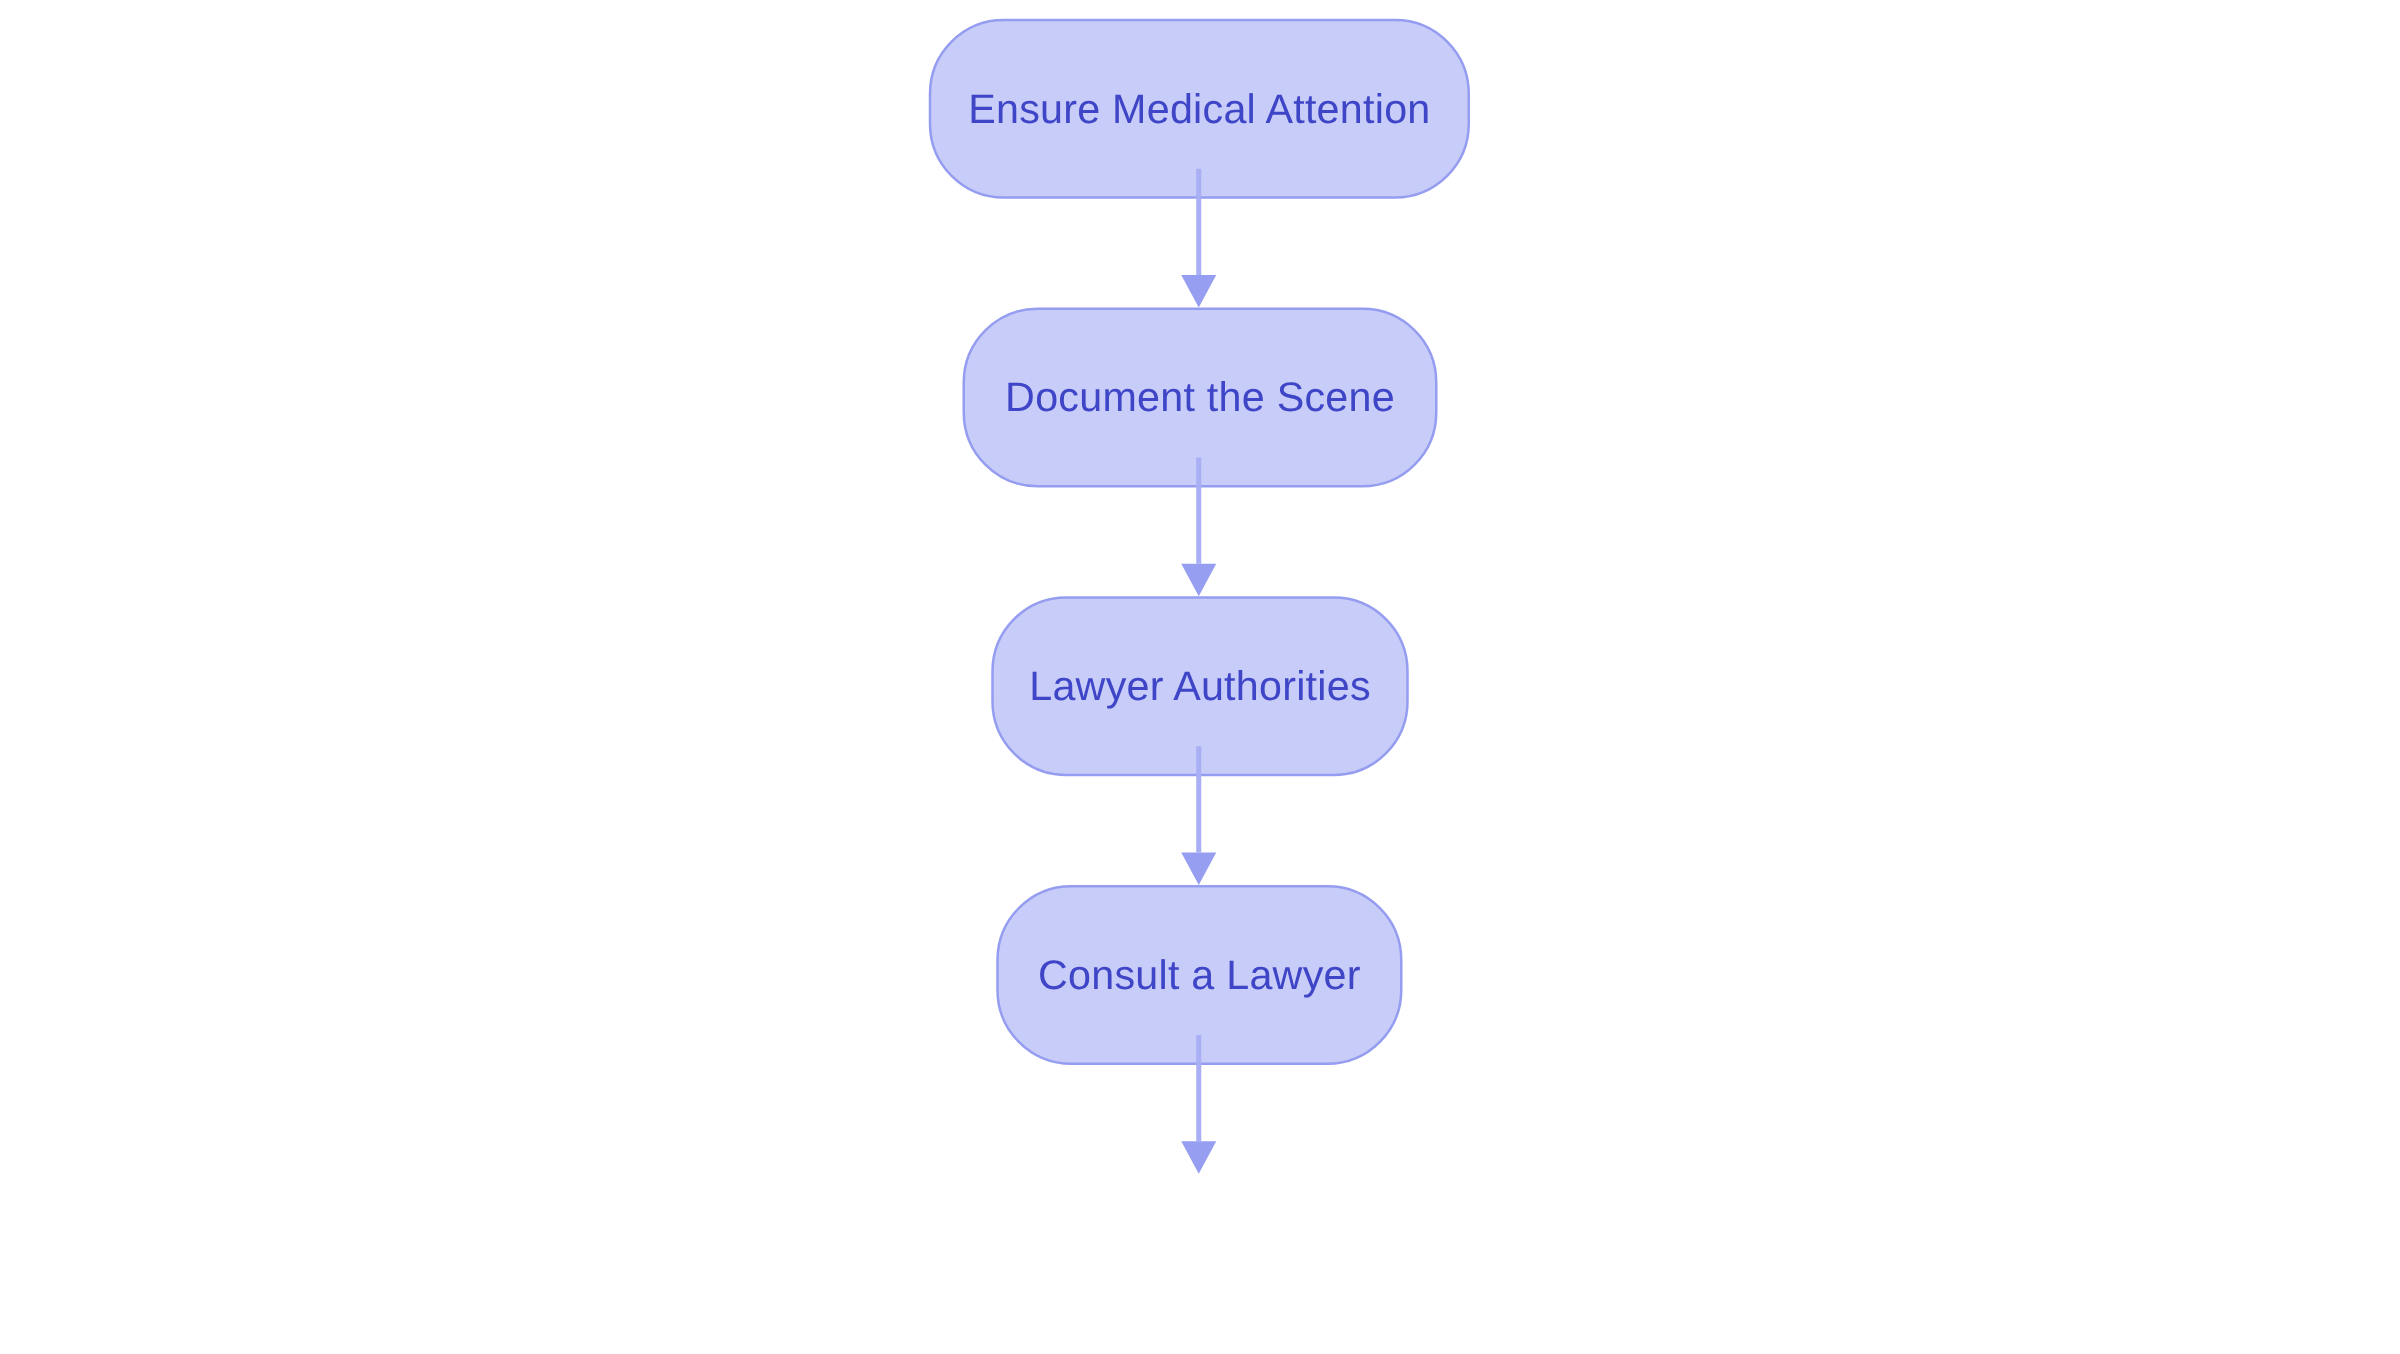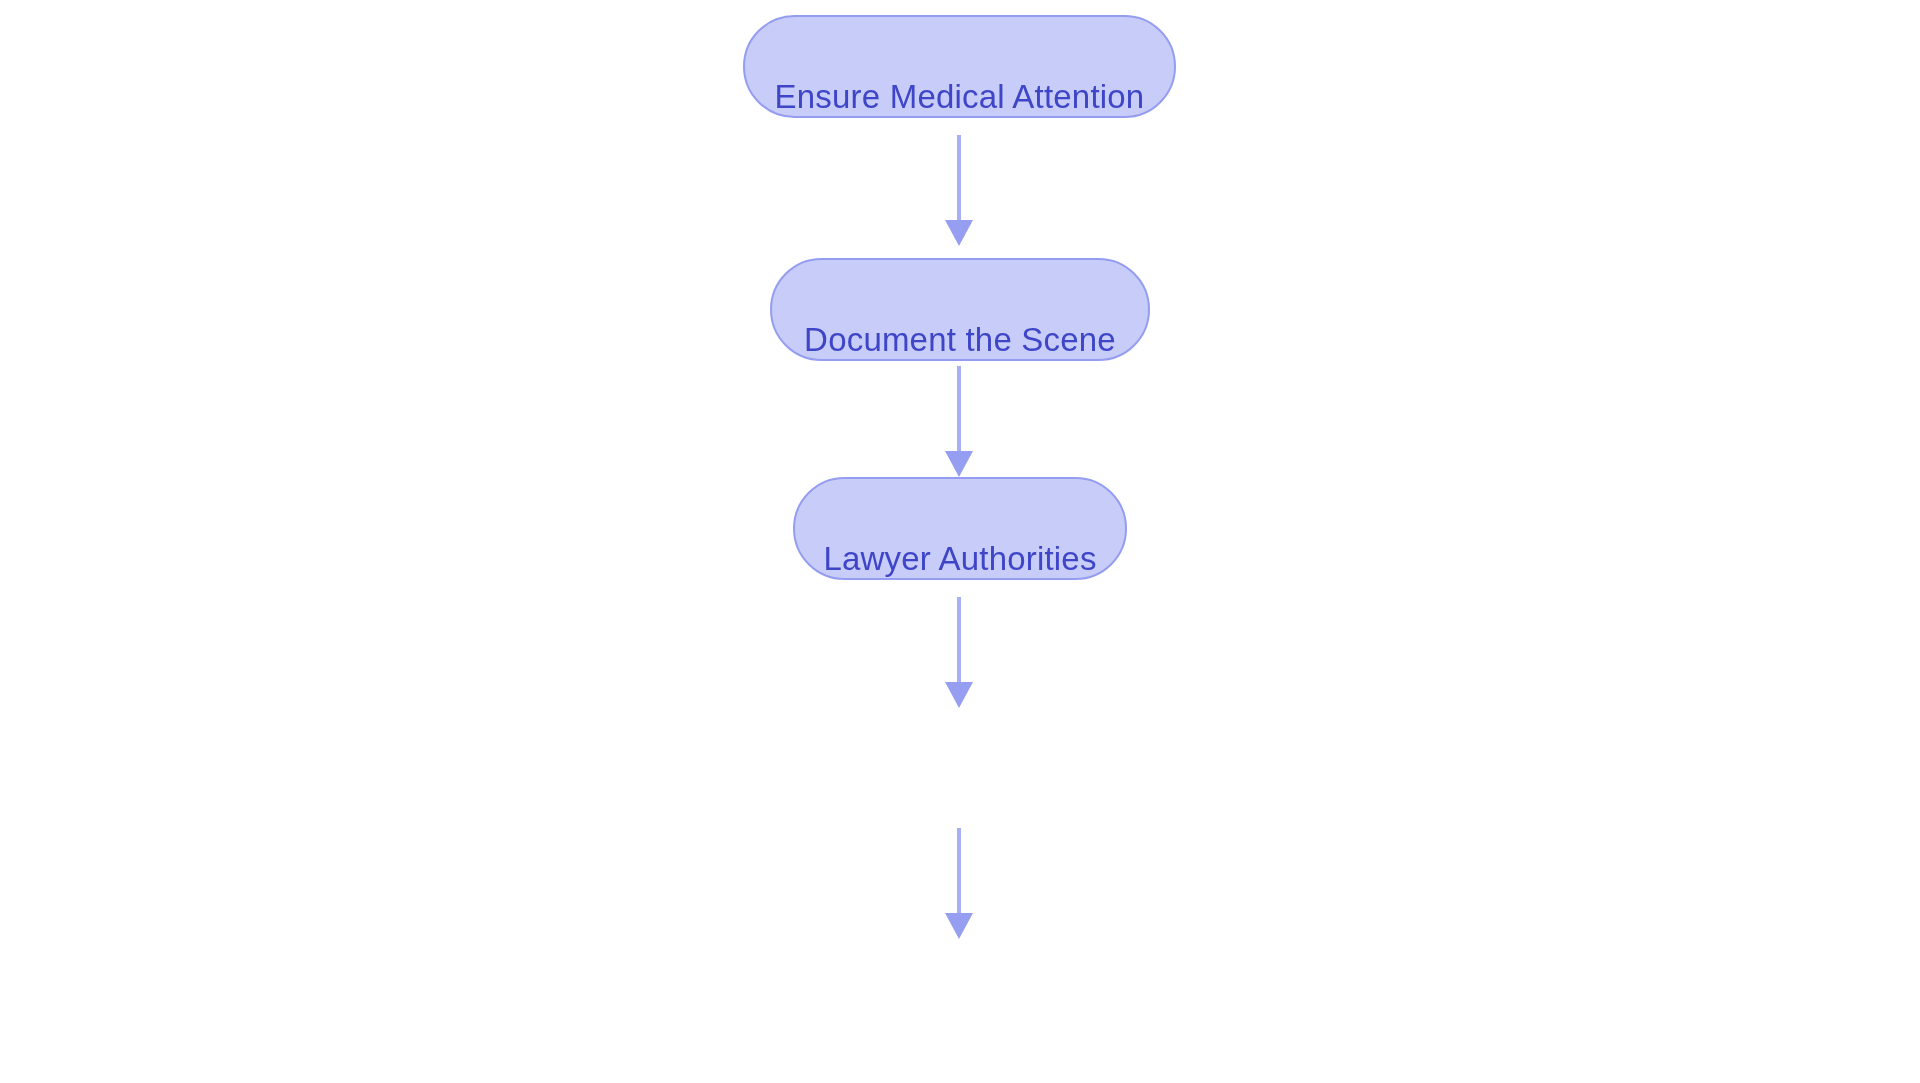--- a/index.html
+++ b/index.html
@@ -19,37 +19,37 @@
     position: relative;
     width: 1920px;
     height: 1083px;
     background: var(--canvas-bg);
     overflow: hidden;
     font-family: "Liberation Sans", "DejaVu Sans", sans-serif;
   }
   .node {
     position: absolute;
     box-sizing: border-box;
-    height: 103px;
+    height: 144px;
     background: var(--node-fill);
     border: 2px solid var(--node-stroke);
     border-radius: 60px;
     display: flex;
-    align-items: flex-end;
+    align-items: center;
     justify-content: center;
   }
   .node .label {
     color: var(--node-text);
     font-size: 33px;
     font-weight: 500;
     letter-spacing: 0.2px;
     white-space: nowrap;
   }
   #node-0 { left: 743px; top: 15px;  width: 433px; }
-  #node-1 { left: 770px; top: 246px; width: 380px; margin-top: 12px; }
+  #node-1 { left: 770px; top: 246px; width: 380px; }
   #node-2 { left: 793px; top: 477px; width: 334px; }
   #node-3 { left: 797px; top: 708px; width: 325px; }
   #node-4 { left: 751px; top: 939px; width: 418px; }
 
   .edge {
     position: absolute;
     left: 945px;
     width: 28px;
     height: 111px;
   }
@@ -101,20 +101,23 @@
 
   <div class="node" id="node-2">
     <span class="label">Lawyer Authorities</span>
   </div>
 
   <div class="edge" id="edge-2">
     <div class="line"></div>
     <div class="head"></div>
   </div>
 
+  <div class="node" id="node-3">
+    <span class="label">Consult a Lawyer</span>
+  </div>
 
   <div class="edge" id="edge-3">
     <div class="line"></div>
     <div class="head"></div>
   </div>
 
 
 </div>
 
 </body></html>

